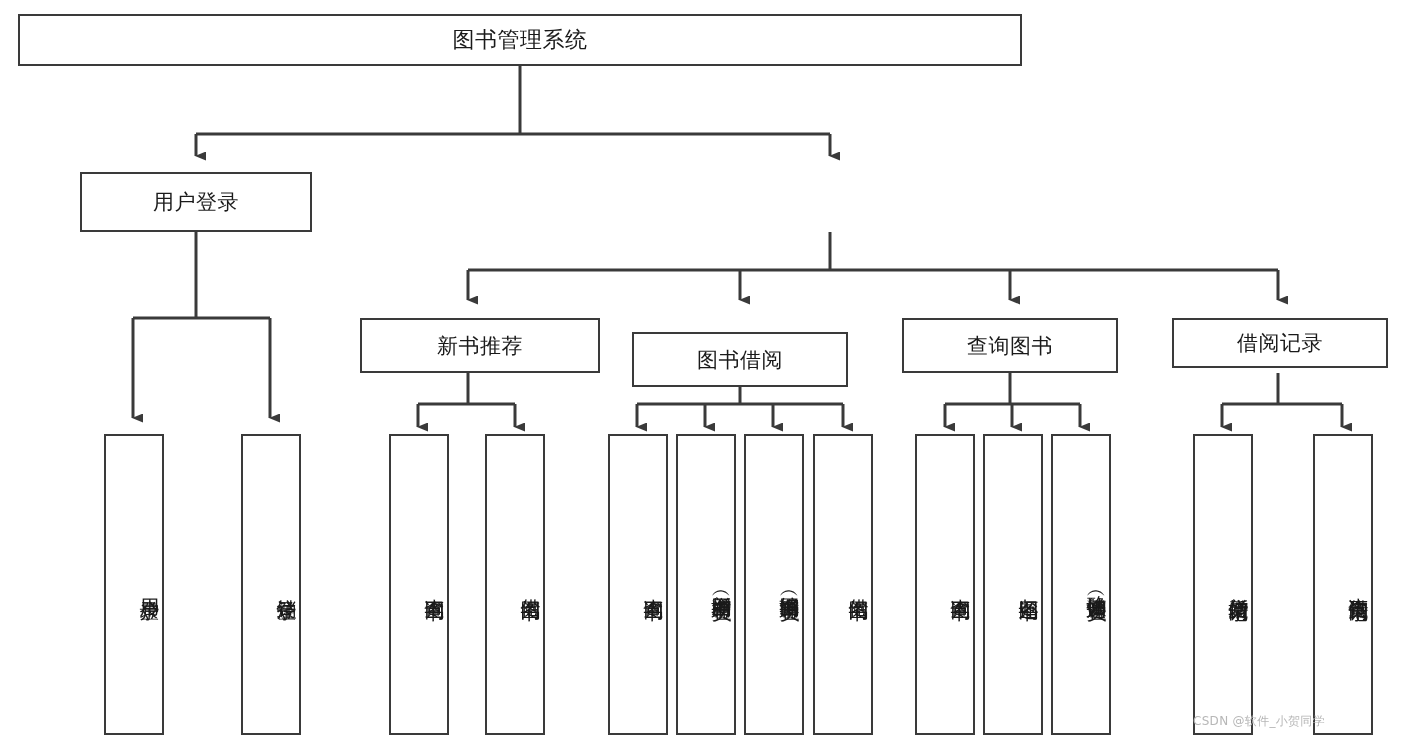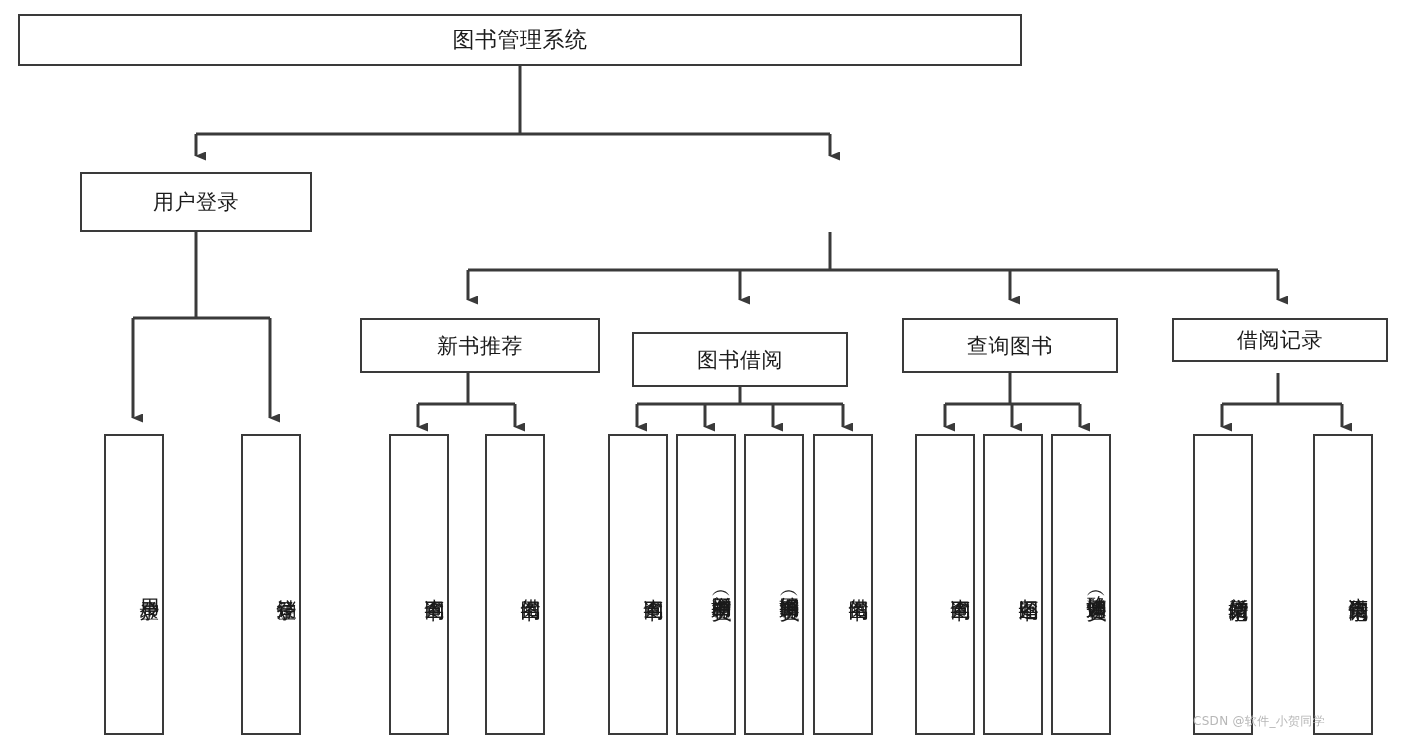--- a/index.html
+++ b/index.html
@@ -118,21 +118,21 @@
     </g>
   </svg>
 
   <div class="node horiz root" style="left:18px; top:14px; width:1004px; height:52px;">图书管理系统</div>
 
   <div class="node horiz" style="left:80px; top:172px; width:232px; height:60px;">用户登录</div>
 
   <div class="node horiz" style="left:360px; top:318px; width:240px; height:55px;">新书推荐</div>
   <div class="node horiz" style="left:632px; top:332px; width:216px; height:55px;">图书借阅</div>
   <div class="node horiz" style="left:902px; top:318px; width:216px; height:55px;">查询图书</div>
-  <div class="node horiz" style="left:1172px; top:318px; width:216px; height:44px;">借阅记录</div>
+  <div class="node horiz" style="left:1172px; top:318px; width:216px; height:50px;">借阅记录</div>
 
   <div class="node vert" style="left:104px; top:434px; width:60px; height:301px;">用户登录</div>
   <div class="node vert" style="left:241px; top:434px; width:60px; height:301px;">注销登录</div>
 
   <div class="node vert" style="left:389px; top:434px; width:60px; height:301px;">查询图书</div>
   <div class="node vert" style="left:485px; top:434px; width:60px; height:301px;">借阅图书</div>
 
   <div class="node vert" style="left:608px; top:434px; width:60px; height:301px;">查询图书</div>
   <div class="node vert" style="left:676px; top:434px; width:60px; height:301px;">新增图书（管理员）</div>
   <div class="node vert" style="left:744px; top:434px; width:60px; height:301px;">编辑图书（管理员）</div>

